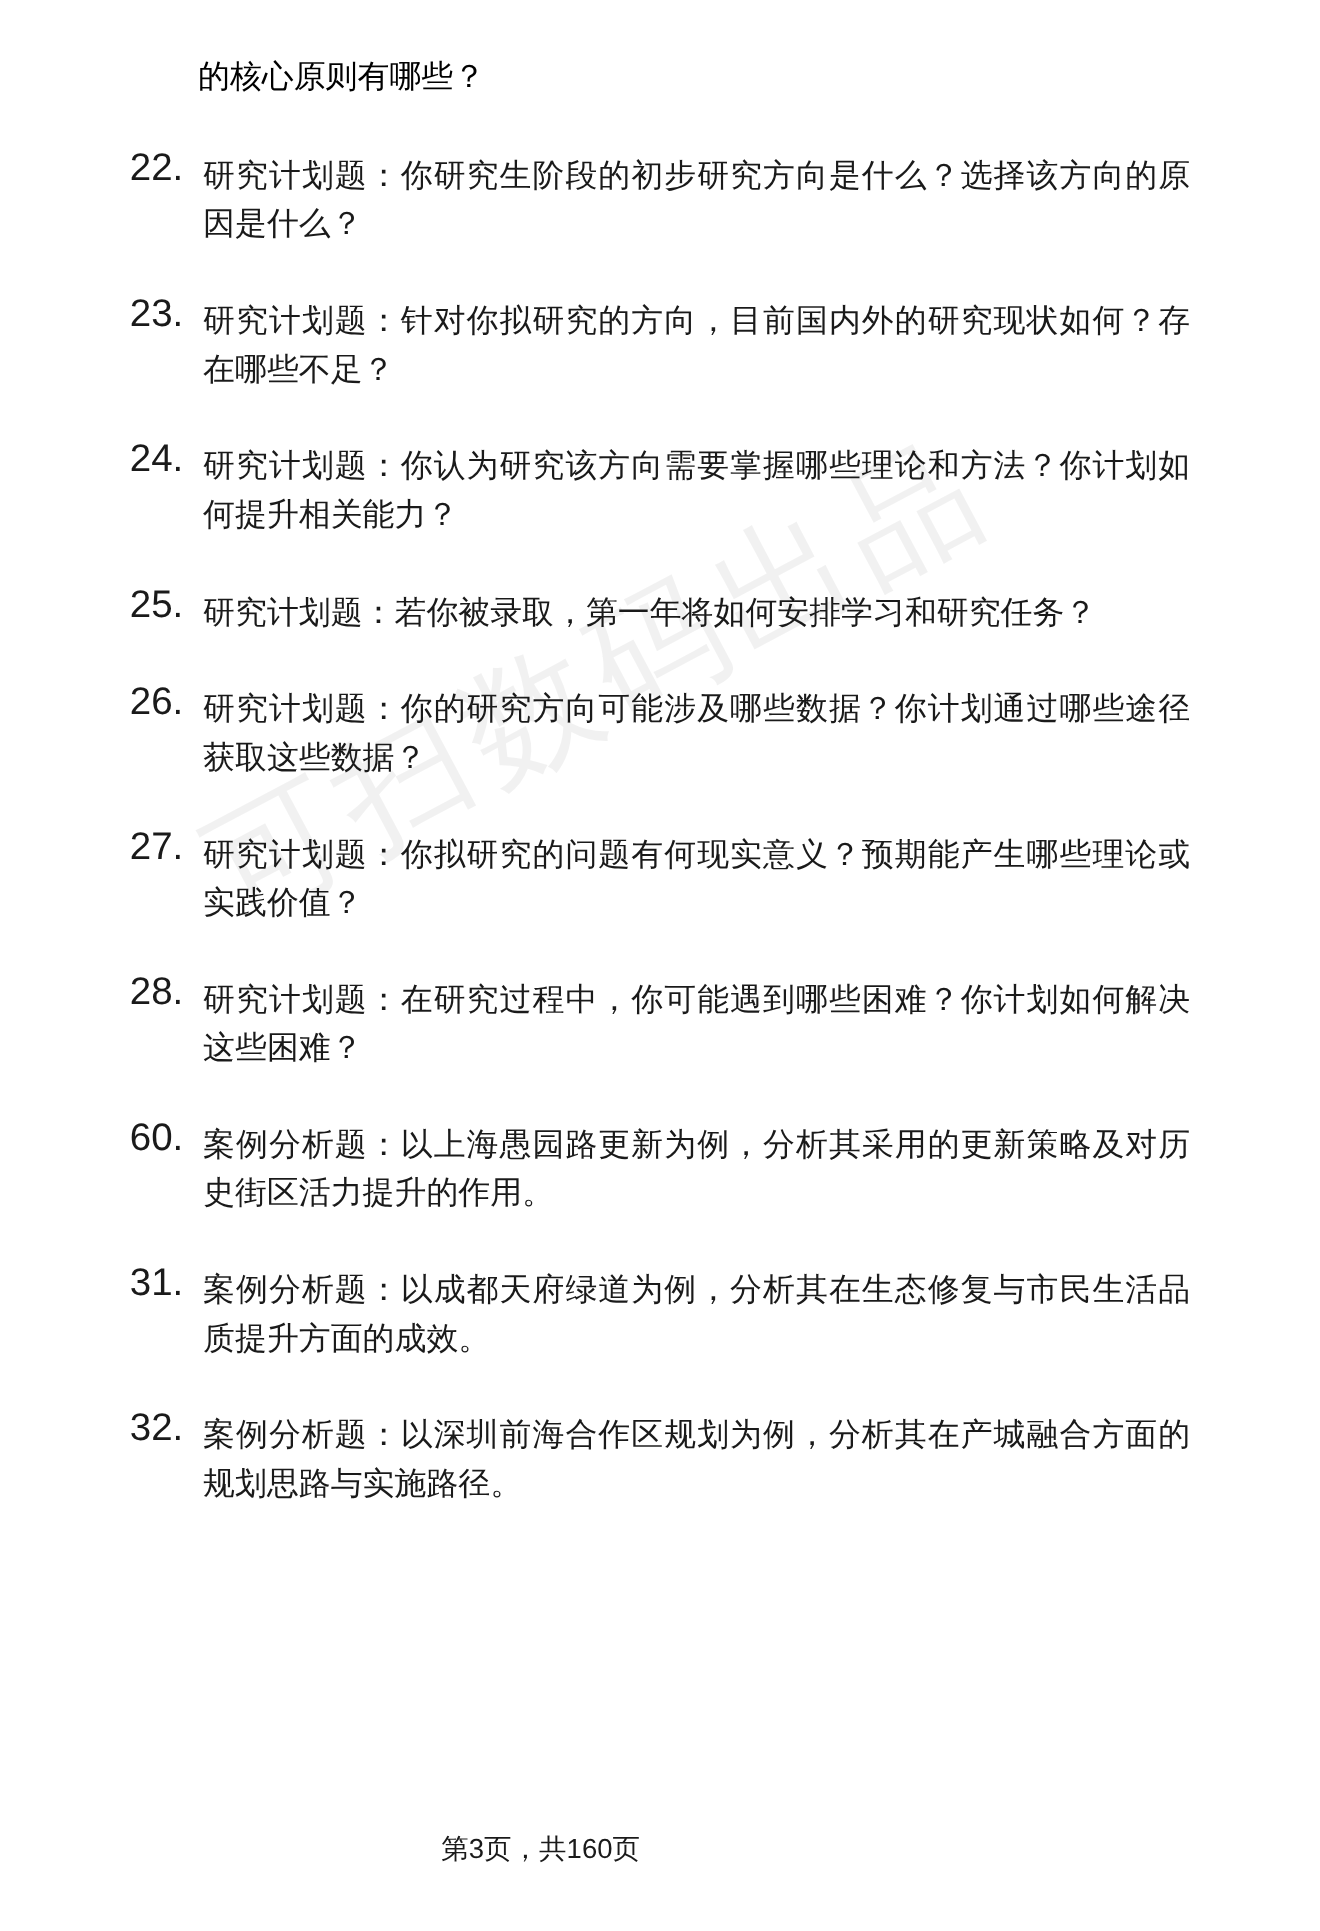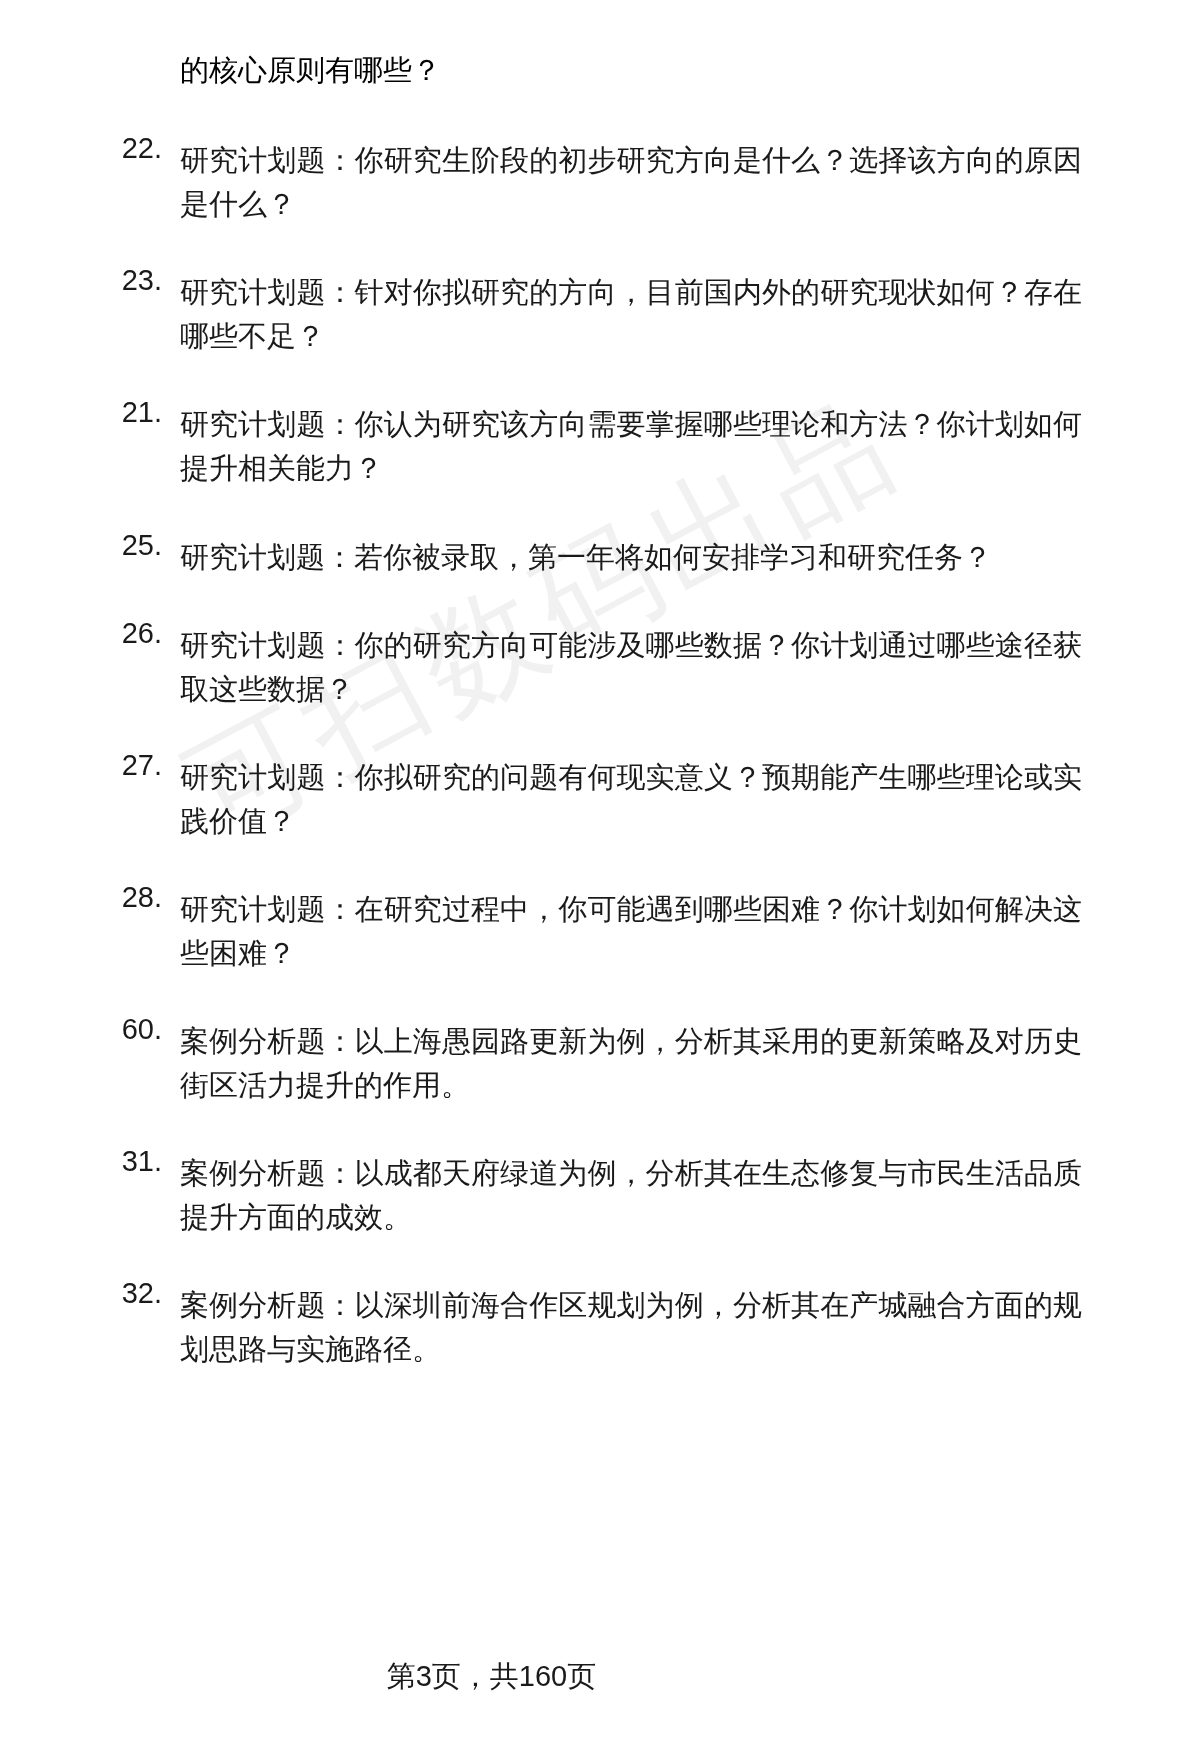--- a/index.html
+++ b/index.html
@@ -57,42 +57,42 @@
   }
   .q-item {
     display: flex;
     align-items: flex-start;
     margin-bottom: 32px;
   }
   .q-num {
     flex: 0 0 62px;
     text-align: right;
     padding-right: 18px;
-    font-size: 29px;
+    font-size: 35px;
     line-height: 1.52;
     box-sizing: border-box;
     color: #1a1a1a;
     font-family: "Liberation Sans", sans-serif;
   }
   .q-text {
     flex: 1;
     font-size: 29px;
     line-height: 1.52;
     color: #1a1a1a;
     text-align: justify;
     text-justify: inter-ideograph;
     margin-top: 12px;
   }
   .footer {
     position: absolute;
     left: 0;
     bottom: 58px;
     width: 983px;
     text-align: center;
-    font-size: 29px;
+    font-size: 25px;
     color: #1a1a1a;
     z-index: 2;
   }
 </style>
 </head>
 <body>
 
 <div class="page">
 
   <div class="watermark">
@@ -109,21 +109,21 @@
         <div class="q-num">22.</div>
         <div class="q-text">研究计划题：你研究生阶段的初步研究方向是什么？选择该方向的原因是什么？</div>
       </div>
 
       <div class="q-item">
         <div class="q-num">23.</div>
         <div class="q-text">研究计划题：针对你拟研究的方向，目前国内外的研究现状如何？存在哪些不足？</div>
       </div>
 
       <div class="q-item">
-        <div class="q-num">21.</div>
+        <div class="q-num">24.</div>
         <div class="q-text">研究计划题：你认为研究该方向需要掌握哪些理论和方法？你计划如何提升相关能力？</div>
       </div>
 
       <div class="q-item">
         <div class="q-num">25.</div>
         <div class="q-text">研究计划题：若你被录取，第一年将如何安排学习和研究任务？</div>
       </div>
 
       <div class="q-item">
         <div class="q-num">26.</div>

